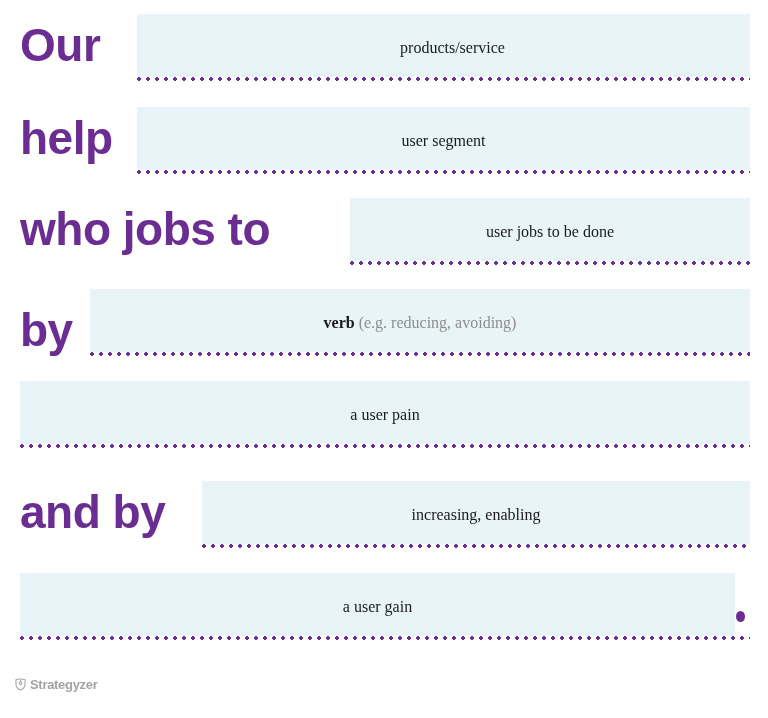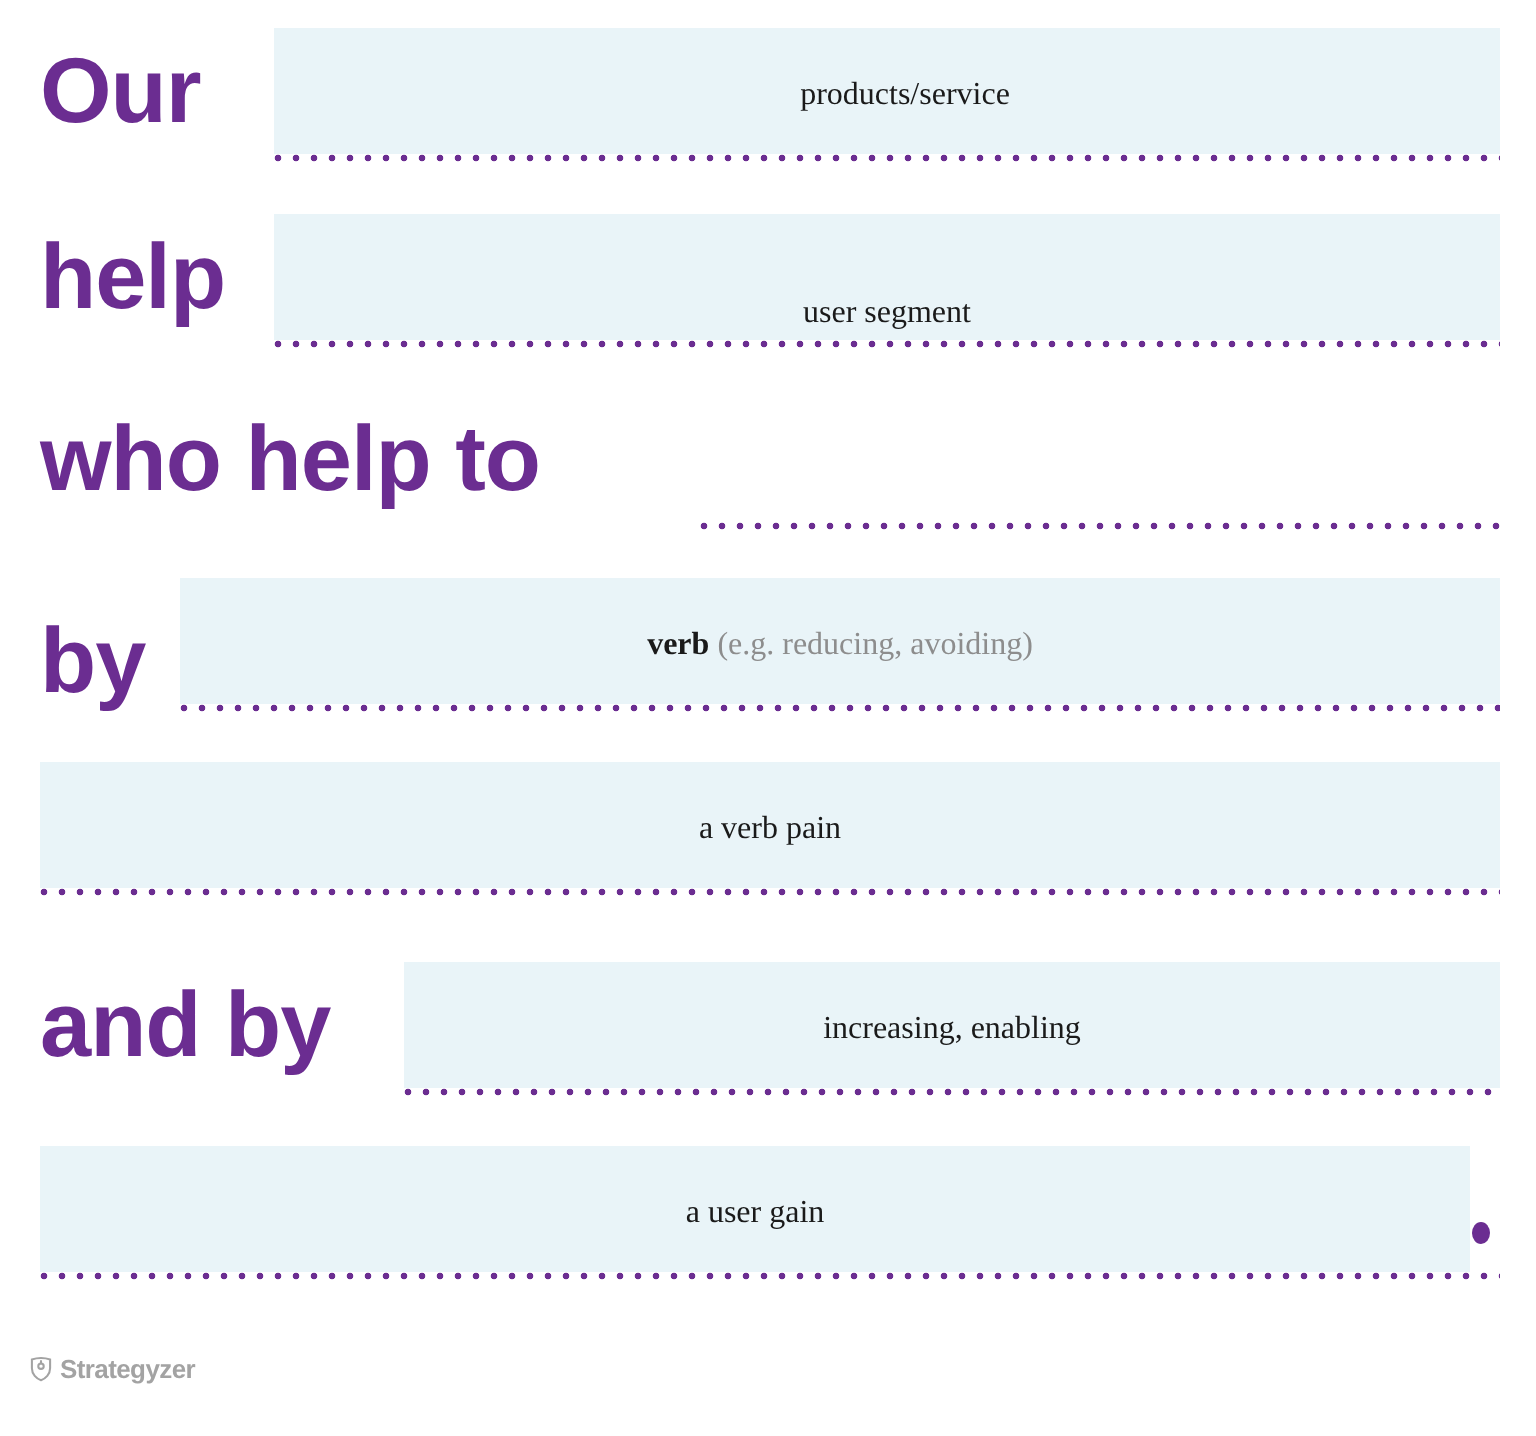--- a/index.html
+++ b/index.html
@@ -111,39 +111,42 @@
   <div class="prompt" style="position:absolute; left:20px; top:22px; font-size:46px;">Our</div>
 
   <div class="field" style="left:137px; top:14px; width:613px; height:63px;">
     <div class="field-text" style="top:26px;padding-left:18px;">products/service</div>
   </div>
   <div class="dotline" style="left:137px; top:77px; width:613px;"></div>
 
   <div class="prompt" style="position:absolute; left:20px; top:115px; font-size:46px;">help</div>
 
   <div class="field" style="left:137px; top:107px; width:613px; height:63px;">
-    <div class="field-text" style="top:42px;">user segment</div>
+    <div class="field-text" style="top:26px;">user segment</div>
   </div>
   <div class="dotline" style="left:137px; top:170px; width:613px;"></div>
 
-  <div class="prompt" style="position:absolute; left:20px; top:206px; font-size:46px;">who help to</div>
+  <div class="prompt" style="position:absolute; left:20px; top:206px; font-size:46px;">who jobs to</div>
 
+  <div class="field" style="left:350px; top:198px; width:400px; height:63px;">
+    <div class="field-text" style="top:26px;">user jobs to be done</div>
+  </div>
   <div class="dotline" style="left:350px; top:261px; width:400px;"></div>
 
   <div class="prompt" style="position:absolute; left:20px; top:307px; font-size:46px;">by</div>
 
   <div class="field" style="left:90px; top:289px; width:660px; height:63px;">
     <div class="field-text" style="top:26px;">
       <span class="lead">verb</span><span>&nbsp;</span><span class="hint">(e.g. reducing, avoiding)</span>
     </div>
   </div>
   <div class="dotline" style="left:90px; top:352px; width:660px;"></div>
 
   <div class="field" style="left:20px; top:381px; width:730px; height:63px;">
-    <div class="field-text" style="top:26px;">a verb pain</div>
+    <div class="field-text" style="top:26px;">a user pain</div>
   </div>
   <div class="dotline" style="left:20px; top:444px; width:730px;"></div>
 
   <div class="prompt" style="position:absolute; left:20px; top:489px; font-size:46px;">and by</div>
 
   <div class="field" style="left:202px; top:481px; width:548px; height:63px;">
     <div class="field-text" style="top:26px;">increasing, enabling</div>
   </div>
   <div class="dotline" style="left:202px; top:544px; width:548px;"></div>
 

